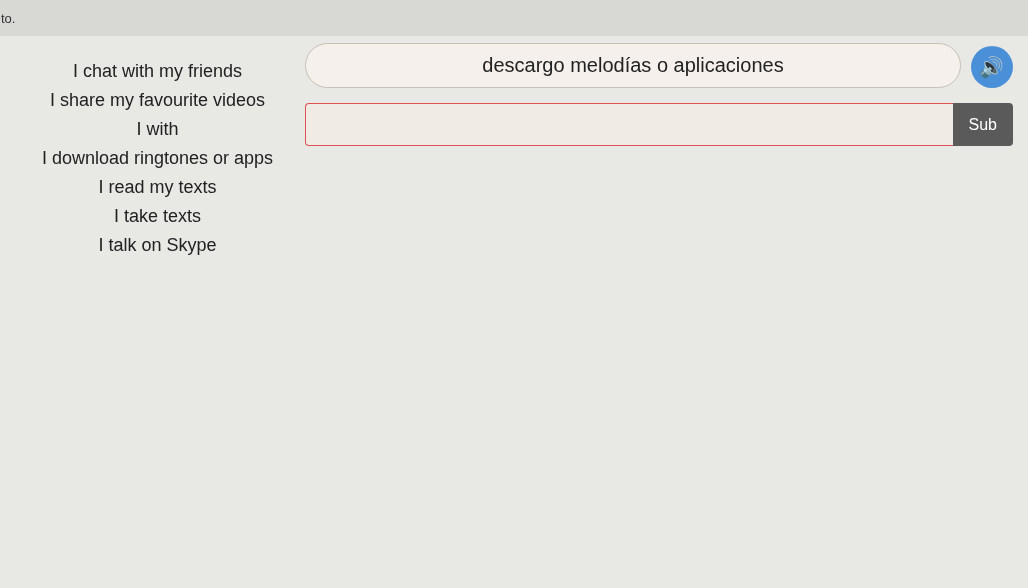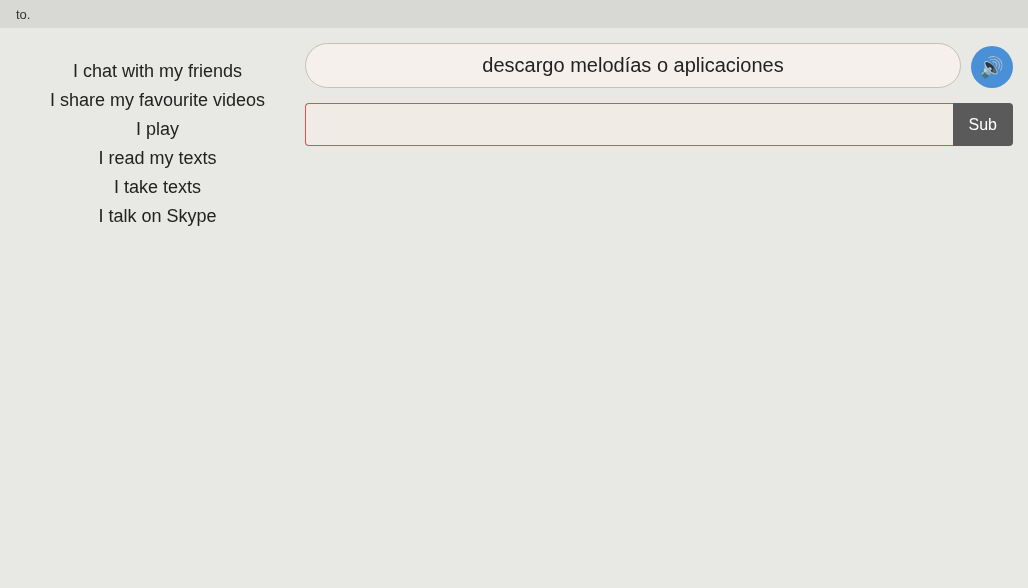--- a/index.html
+++ b/index.html
@@ -15,25 +15,25 @@
       font-family: Arial, sans-serif;
       overflow: hidden;
       position: relative;
     }
 
     .top-bar {
       position: absolute;
       top: 0;
       left: 0;
       right: 0;
-      height: 28px;
+      height: 36px;
       background-color: #d8d8d4;
       display: flex;
       align-items: center;
-      padding: 0 16px;
+      padding: 0 1px;
     }
 
     .top-bar-text {
       font-size: 13px;
       color: #333;
     }
 
     .main-content {
       position: absolute;
       top: 28px;
@@ -141,21 +141,22 @@
   <span class="top-bar-text">to.</span>
 </div>
 
 <div class="main-content">
 
   <div class="left-panel">
     <div class="list-items">
 
     <div class="list-item">I chat with my friends</div>
         <div class="list-item">I share my favourite videos</div>
-        <div class="list-item">I play</div>
+        <div class="list-item">I with</div>
+        <div class="list-item">I download ringtones or apps</div>
         <div class="list-item">I read my texts</div>
         <div class="list-item">I take texts</div>
         <div class="list-item">I talk on Skype</div>
       </div>
   </div>
 
   <div class="right-panel">
     <div class="translation-row">
       <div class="translation-bubble">descargo melodías o aplicaciones</div>
       <div class="speaker-icon">

